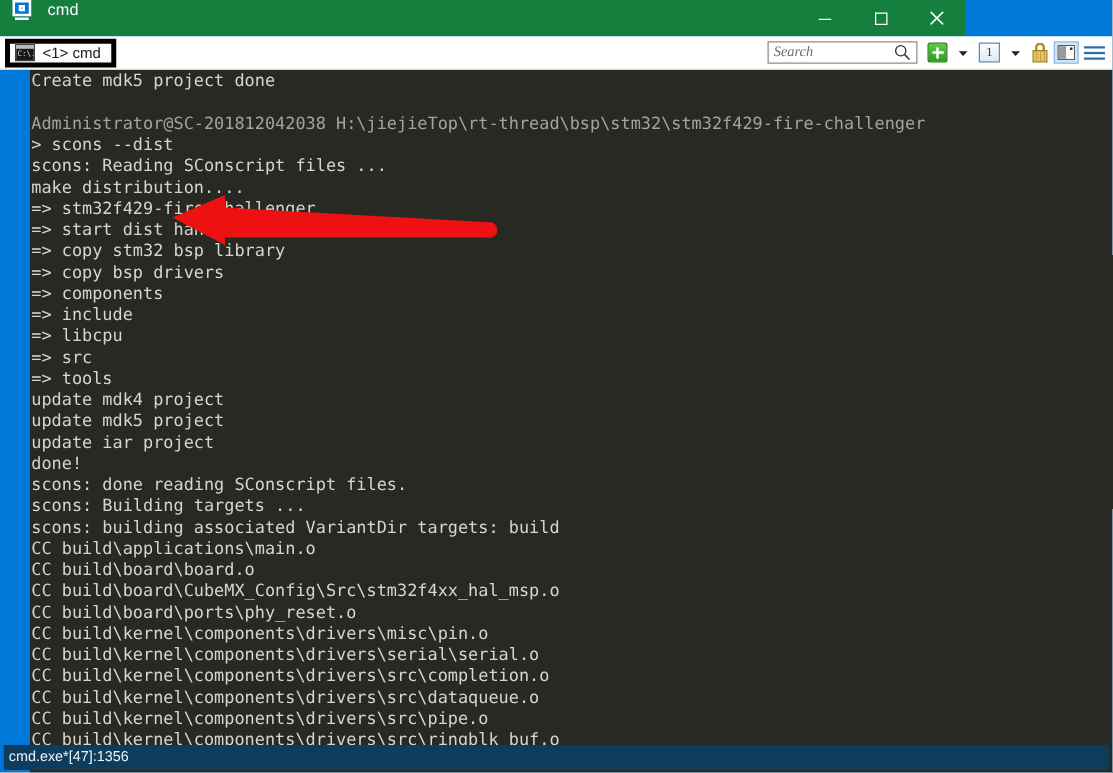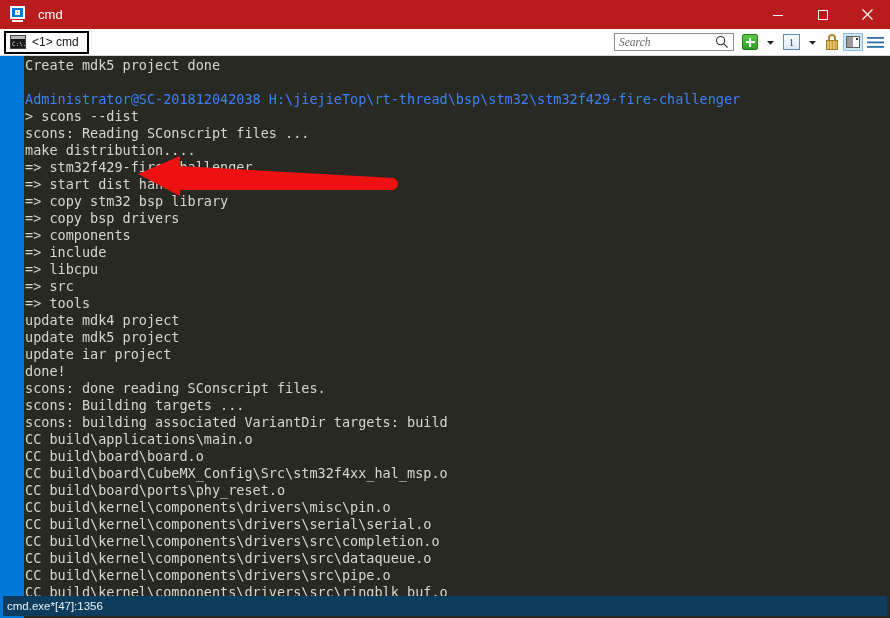--- a/index.html
+++ b/index.html
@@ -21,25 +21,25 @@
     height: 618px;
     background: #0078d7;
     box-sizing: border-box;
     overflow: hidden;
   }
 
   
   .titlebar {
     position: absolute;
     left: 0; top: 0;
-    width: 890px;
+    width: 772px;
     height: 29px;
-    background: #b91c1c;
-    display: flex;
-    align-items: center;
+    background: #15803d;
+    display: flex;
+    align-items: flex-start;
   }
   .title-icon {
     width: 18px; height: 18px;
     margin-left: 10px;
     position: relative;
     flex: 0 0 auto;
   }
   .title-icon .scr {
     position: absolute;
     left: 0; top: 0;
@@ -95,21 +95,21 @@
     align-items: center;
     border-bottom: 1px solid #d6d6d6;
     box-sizing: border-box;
   }
   .tab {
     margin-left: 4px;
     height: 23px;
     display: flex;
     align-items: center;
     padding: 0 8px 0 4px;
-    border: 2px solid #000000;
+    border: 4px solid #000000;
     background: #fdfdfd;
     box-sizing: border-box;
   }
   .tab-icon {
     width: 16px; height: 14px;
     background: #ffffff;
     border: 1px solid #404040;
     position: relative;
     box-sizing: border-box;
     flex: 0 0 auto;
@@ -283,21 +283,21 @@
     left: 0; top: 0;
     padding: 1px 0 0 1px;
     font-family: "DejaVu Sans Mono", monospace;
     font-size: 13.5px;
     line-height: 17px;
     white-space: pre;
     color: #d4d4cc;
   }
   .line { height: 17px; }
   .c-white { color: #d6d6ce; }
-  .c-green { color: #3b82f6; text-align: center; }
+  .c-green { color: #a3a3a3; text-align: center; }
 
   
   .arrow {
     position: absolute;
     left: 112px;
     top: 100px;
     width: 262px;
     height: 40px;
     pointer-events: none;
   }

